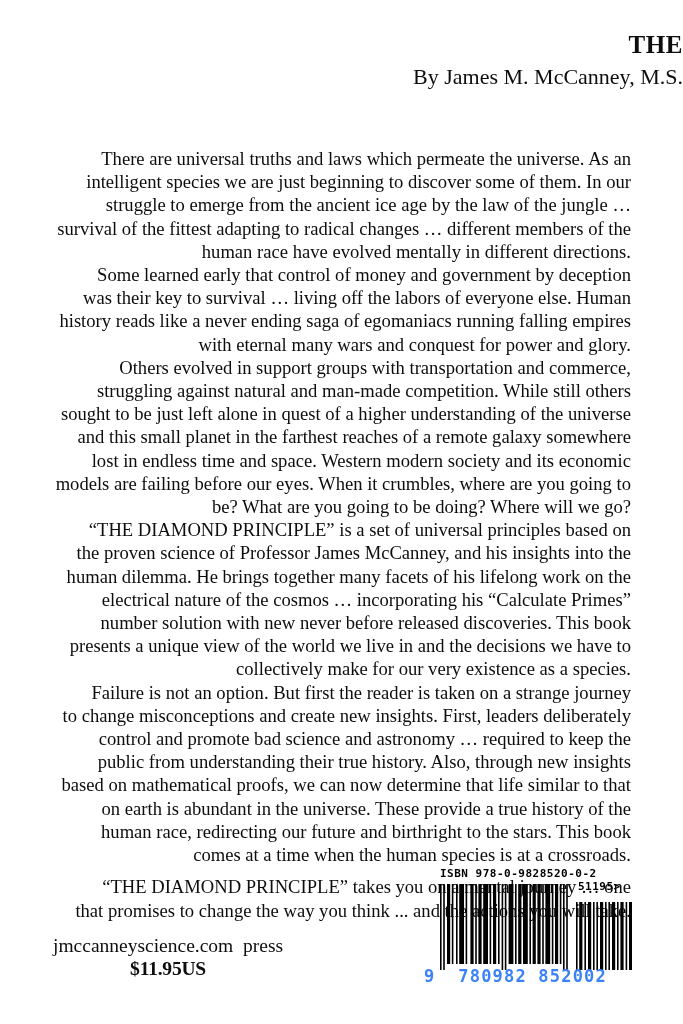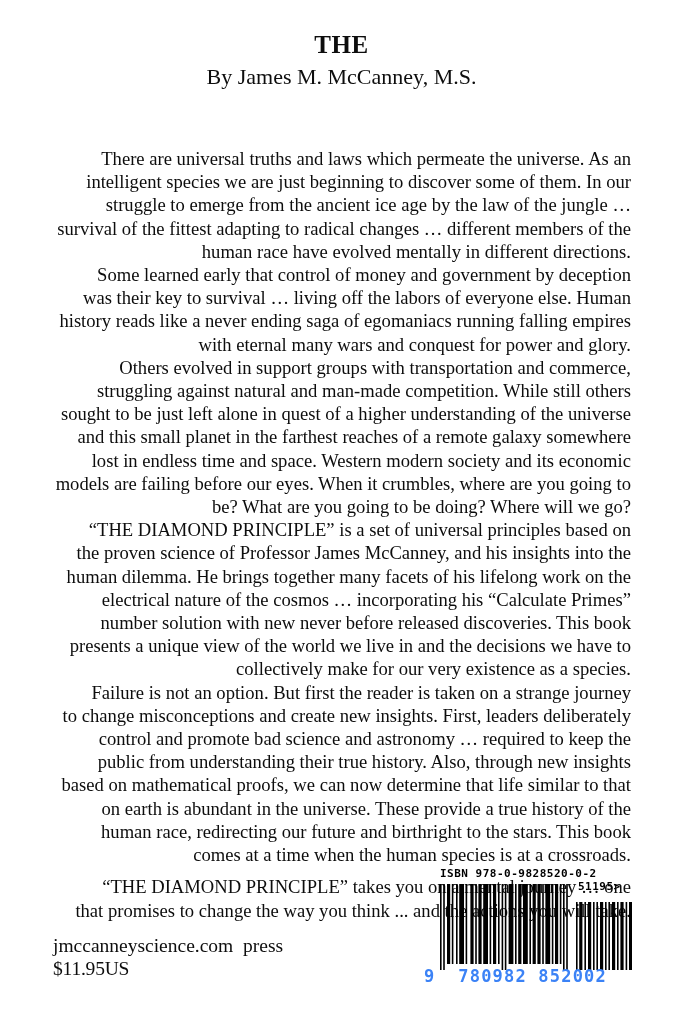--- a/index.html
+++ b/index.html
@@ -21,21 +21,21 @@
     inset: 0;
     background: #ffffff;
   }
 
   
   .title-block {
     position: absolute;
     top: 30px;
     left: 0;
     width: 683px;
-    text-align: center;
+    text-align: right;
   }
   .title-line-1 {
     font-size: 25px;
     font-weight: bold;
     letter-spacing: 0.6px;
     line-height: 30px;
   }
   .title-line-2 {
     font-size: 25px;
     font-weight: bold;
@@ -75,22 +75,23 @@
     top: 934px;
     font-size: 19.5px;
     line-height: 23px;
   }
   .imprint .site {
     font-weight: normal;
     white-space: pre;
     text-align: center;
   }
   .imprint .price {
-    font-weight: normal;
+    font-weight: bold;
     letter-spacing: -0.2px;
+    text-align: center;
   }
 
   
   .barcode-area {
     position: absolute;
     left: 424px;
     top: 866px;
     width: 210px;
   }
   .isbn-text {

